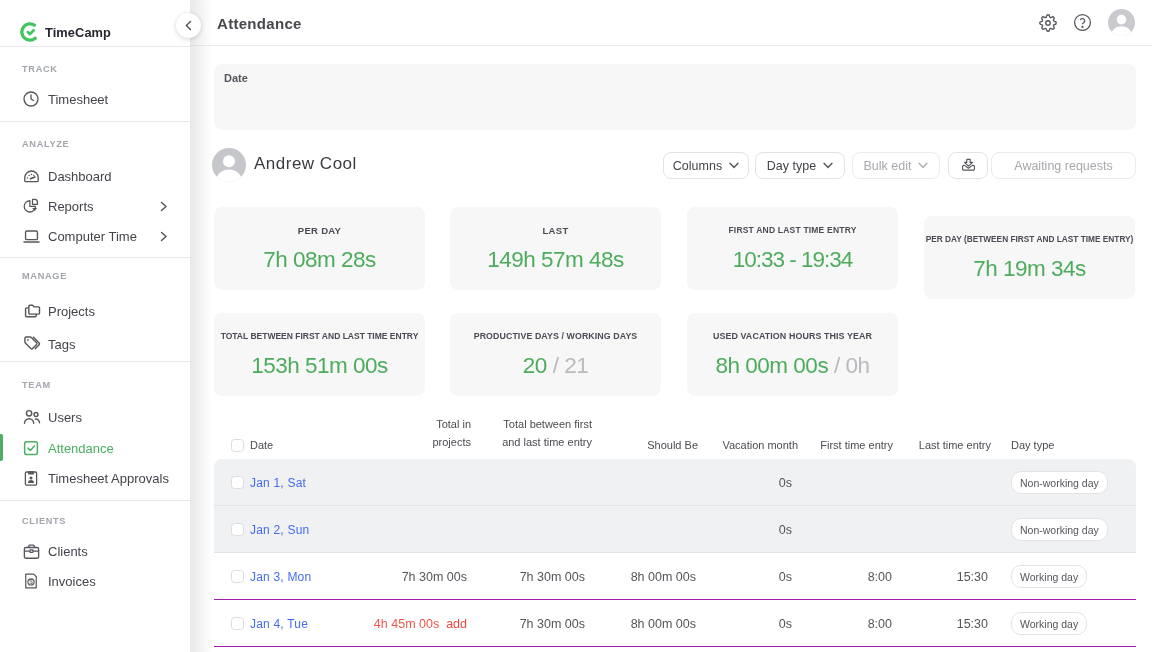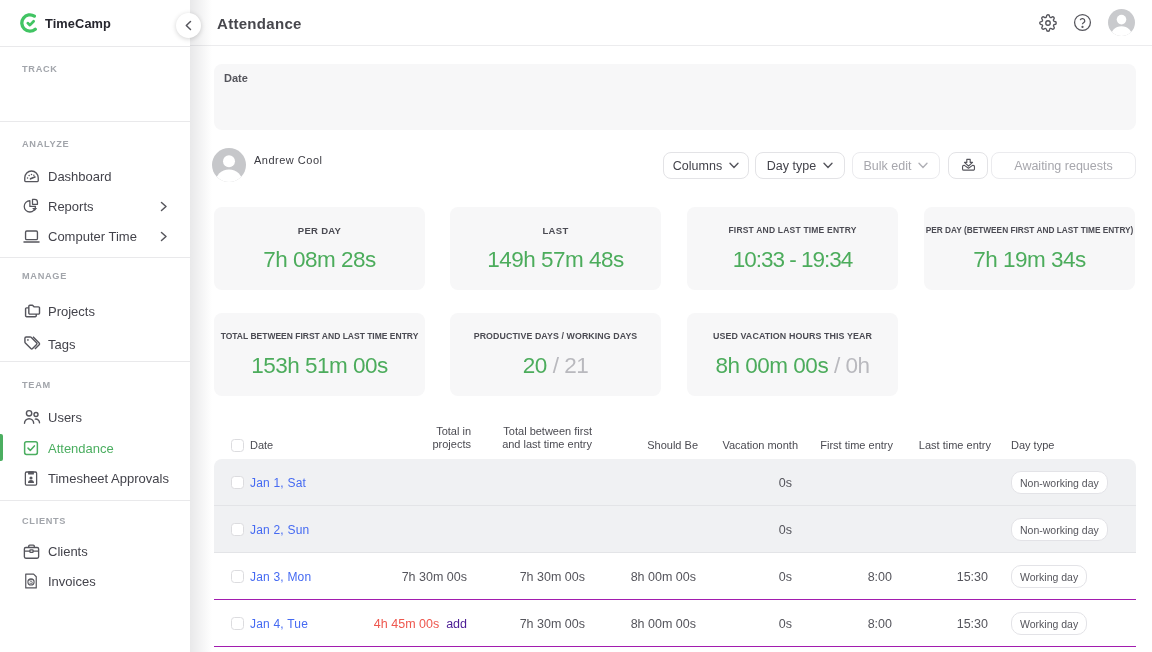--- a/index.html
+++ b/index.html
@@ -4,21 +4,21 @@
 <style>
 * { margin:0; padding:0; box-sizing:border-box; }
 html,body { width:1152px; height:652px; overflow:hidden; font-family:"Liberation Sans", sans-serif; background:#fff; }
 #page { position:relative; width:1152px; height:652px; }
 
 #sidebar { position:absolute; left:0; top:0; width:190px; height:652px; background:#fff; z-index:5; }
 #sideshadow { position:absolute; left:190px; top:0; width:22px; height:652px; z-index:4;
   background:linear-gradient(to right, rgba(80,80,90,0.13), rgba(80,80,90,0.0)); }
 #collapse { position:absolute; left:176px; top:13px; width:25px; height:25px; border-radius:50%;
   background:#fff; box-shadow:0 1px 5px rgba(0,0,0,0.18); z-index:6; display:flex; align-items:center; justify-content:center; }
-.logo { position:absolute; left:22px; top:13px; display:flex; align-items:center; }
+.logo { position:absolute; left:22px; top:22px; display:flex; align-items:center; }
 .logo-text { font-size:12.8px; font-weight:bold; color:#26262e; margin-left:5px; letter-spacing:0.1px; }
 .side-line { position:absolute; left:0; width:190px; height:1px; background:#e9e9eb; }
 .sec { position:absolute; left:22px; font-size:9.2px; font-weight:bold; color:#a2a5ab; letter-spacing:0.7px; }
 .nav { position:absolute; left:0; width:190px; height:30px; display:flex; align-items:center; }
 .nav svg { position:absolute; left:22px; }
 .nav .txt { position:absolute; left:48px; font-size:13px; color:#43434b; }
 .nav .chev { position:absolute; left:160px; top:50%; margin-top:-5px; }
 .nav.active .txt { color:#4bae60; }
 .activebar { position:absolute; left:0; top:434px; width:3px; height:27px; background:#4bae60; border-radius:0 2px 2px 0; }
 
@@ -32,34 +32,34 @@
 #datecard .lbl { position:absolute; left:10px; top:8px; font-size:11px; font-weight:bold; color:#55555c; }
 #datectrl { position:absolute; left:11px; top:28px; width:174px; height:28px; background:#fff; border:1px solid #e5e5e8; border-radius:8px; display:flex; }
 #datectrl .seg { display:flex; align-items:center; justify-content:center; }
 #datectrl .s1 { width:27px; border-right:1px solid #e8e8ea; }
 #datectrl .s2 { width:119px; border-right:1px solid #e8e8ea; }
 #datectrl .s3 { flex:1; }
 #datectrl .s2 .t { font-size:12.5px; color:#43434b; margin:0 5px 0 7px; }
 
 #userrow { position:absolute; left:0; top:140px; width:962px; height:46px; }
 #uavatar { position:absolute; left:22px; top:8px; }
-#uname { position:absolute; left:64px; top:14px; font-size:11px; font-weight:normal; color:#3a3a41; letter-spacing:0.5px; }
+#uname { position:absolute; left:64px; top:14px; font-size:17px; font-weight:normal; color:#3a3a41; letter-spacing:0.5px; }
 .btn { position:absolute; top:12px; height:27px; border:1px solid #e3e3e6; border-radius:8px; background:#fff;
   display:flex; align-items:center; justify-content:center; font-size:12.5px; color:#43434b; }
 .btn.muted { color:#a7a7ad; border-color:#ebebee; }
 .btn .cv { margin-left:7px; }
 
 .card { position:absolute; background:#f7f7f8; border-radius:8px; width:211px; height:83px; }
 .card .cl { position:absolute; top:18px; left:0; width:100%; text-align:center; font-size:9.5px; font-weight:bold; color:#4b4b53; letter-spacing:0.3px; white-space:nowrap; }
 .card .cv2 { position:absolute; top:40px; left:0; width:100%; text-align:center; font-size:22.5px; font-weight:normal; color:#4cac5c; letter-spacing:-0.5px; white-space:nowrap; }
 .card .gray { color:#b9b9be; }
 
 #thead { position:absolute; left:24px; top:410px; width:922px; height:48px; font-size:11px; color:#4b4b52; }
 #thead .h { position:absolute; bottom:7px; }
-#thead .h2 { position:absolute; bottom:7px; text-align:right; line-height:13px; }
+#thead .h2 { position:absolute; bottom:7px; text-align:right; line-height:18px; }
 #tbl { position:absolute; left:24px; top:459px; width:922px; height:193px; border-radius:8px 8px 0 0; overflow:hidden; }
 .row { position:relative; width:922px; height:47px; border-bottom:1px solid #a21caf; }
 .row.gray { background:#f0f1f3; border-bottom:1px solid #e3e4e7; }
 .row .cb { position:absolute; left:17px; top:17px; width:13px; height:13px; border:1px solid #dcdcdf; border-radius:3.5px; background:#fff; }
 .row .date { position:absolute; left:36px; top:17px; font-size:12px; letter-spacing:0.2px; color:#456af2; }
 .row .num { position:absolute; top:17px; font-size:12.5px; color:#55555c; text-align:right; }
 .badge { position:absolute; left:797px; top:12px; height:23px; border:1px solid #e3e3e7; border-radius:10px; background:#fff;
   display:flex; align-items:center; padding:0 8px; font-size:10.5px; color:#55555c; }
 #thead .cb { position:absolute; left:17px; bottom:6px; width:13px; height:13px; border:1px solid #dcdcdf; border-radius:3.5px; background:#fff; }
 </style>
@@ -140,21 +140,21 @@
       <div class="cv2">7h 08m 28s</div>
     </div>
     <div class="card" style="left:260px; top:207px;">
       <div class="cl">LAST</div>
       <div class="cv2">149h 57m 48s</div>
     </div>
     <div class="card" style="left:497px; top:207px;">
       <div class="cl" style="font-size:8.5px; letter-spacing:0.2px;">FIRST AND LAST TIME ENTRY</div>
       <div class="cv2" style="letter-spacing:-1px;">10:33 - 19:34</div>
     </div>
-    <div class="card" style="left:734px; top:207px;">
+    <div class="card" style="left:734px; top:216px;">
       <div class="cl" style="font-size:8.3px; letter-spacing:0;">PER DAY (BETWEEN FIRST AND LAST TIME ENTRY)</div>
       <div class="cv2">7h 19m 34s</div>
     </div>
     <div class="card" style="left:24px; top:313px;">
       <div class="cl" style="font-size:8.5px; letter-spacing:0;">TOTAL BETWEEN FIRST AND LAST TIME ENTRY</div>
       <div class="cv2">153h 51m 00s</div>
     </div>
     <div class="card" style="left:260px; top:313px;">
       <div class="cl" style="font-size:8.8px; letter-spacing:0.1px;">PRODUCTIVE DAYS / WORKING DAYS</div>
       <div class="cv2">20 <span class="gray">/ 21</span></div>
@@ -196,21 +196,21 @@
         <div class="num" style="right:551px;">7h 30m 00s</div>
         <div class="num" style="right:440px;">8h 00m 00s</div>
         <div class="num" style="right:344px;">0s</div>
         <div class="num" style="right:244px;">8:00</div>
         <div class="num" style="right:148px;">15:30</div>
         <div class="badge">Working day</div>
       </div>
       <div class="row">
         <div class="cb"></div>
           <div class="date">Jan 4, Tue</div>
-        <div class="num" style="right:669px;"><span style="color:#ee574e;">4h 45m 00s</span>&nbsp; <span style="color:#4c1d95;">add</span></div>
+        <div class="num" style="right:669px;"><span style="color:#ee574e;">4h 45m 00s</span>&nbsp; <span style="color:#ef4444;">add</span></div>
         <div class="num" style="right:551px;">7h 30m 00s</div>
         <div class="num" style="right:440px;">8h 00m 00s</div>
         <div class="num" style="right:344px;">0s</div>
         <div class="num" style="right:244px;">8:00</div>
         <div class="num" style="right:148px;">15:30</div>
         <div class="badge">Working day</div>
       </div>
       <div class="row"></div>
     </div>
   </div>
@@ -220,20 +220,27 @@
     <div class="logo">
       <svg width="20" height="20" viewBox="0 0 24 24" style="margin-left:-2px;">
         <path d="M17.2 3.7 A 9.8 9.8 0 1 0 18.3 19.5" fill="none" stroke="#41c463" stroke-width="4" stroke-linecap="round"></path>
         <path d="M9.3 12.1 11.9 14.6 16.4 9.9" fill="none" stroke="#41c463" stroke-width="3.2" stroke-linecap="round" stroke-linejoin="round"></path>
       </svg>
       <span class="logo-text">TimeCamp</span>
     </div>
     <div class="side-line" style="top:46px;"></div>
 
     <div class="sec" style="top:64px;">TRACK</div>
+    <div class="nav" style="top:84px;">
+      <svg width="18" height="18" viewBox="0 0 24 24" fill="none" stroke="#55555c" stroke-width="1.8">
+        <circle cx="12" cy="12" r="9.3"></circle>
+        <path d="M12 6.5V12l3.5 2" stroke-linecap="round" stroke-linejoin="round"></path>
+      </svg>
+      <span class="txt">Timesheet</span>
+    </div>
     <div class="side-line" style="top:121px;"></div>
 
     <div class="sec" style="top:139px;">ANALYZE</div>
     <div class="nav" style="top:161px;">
       <svg width="19" height="19" viewBox="0 0 24 24" fill="none" stroke="#55555c" stroke-width="1.7">
         <path d="M3.5 17.5 v-4 a 8.5 8.5 0 0 1 17 0 v4 a1 1 0 0 1 -1 1 h-15 a1 1 0 0 1 -1 -1z" stroke-linejoin="round"></path>
         <path d="M7 13.8h.01M9 10.8h.01M12 9.5h.01M15 10.4h.01" stroke-width="1.9" stroke-linecap="round"></path>
         <path d="M10.8 14.9 16.2 12.6" stroke-width="2.2" stroke-linecap="round"></path>
       </svg>
       <span class="txt">Dashboard</span>

